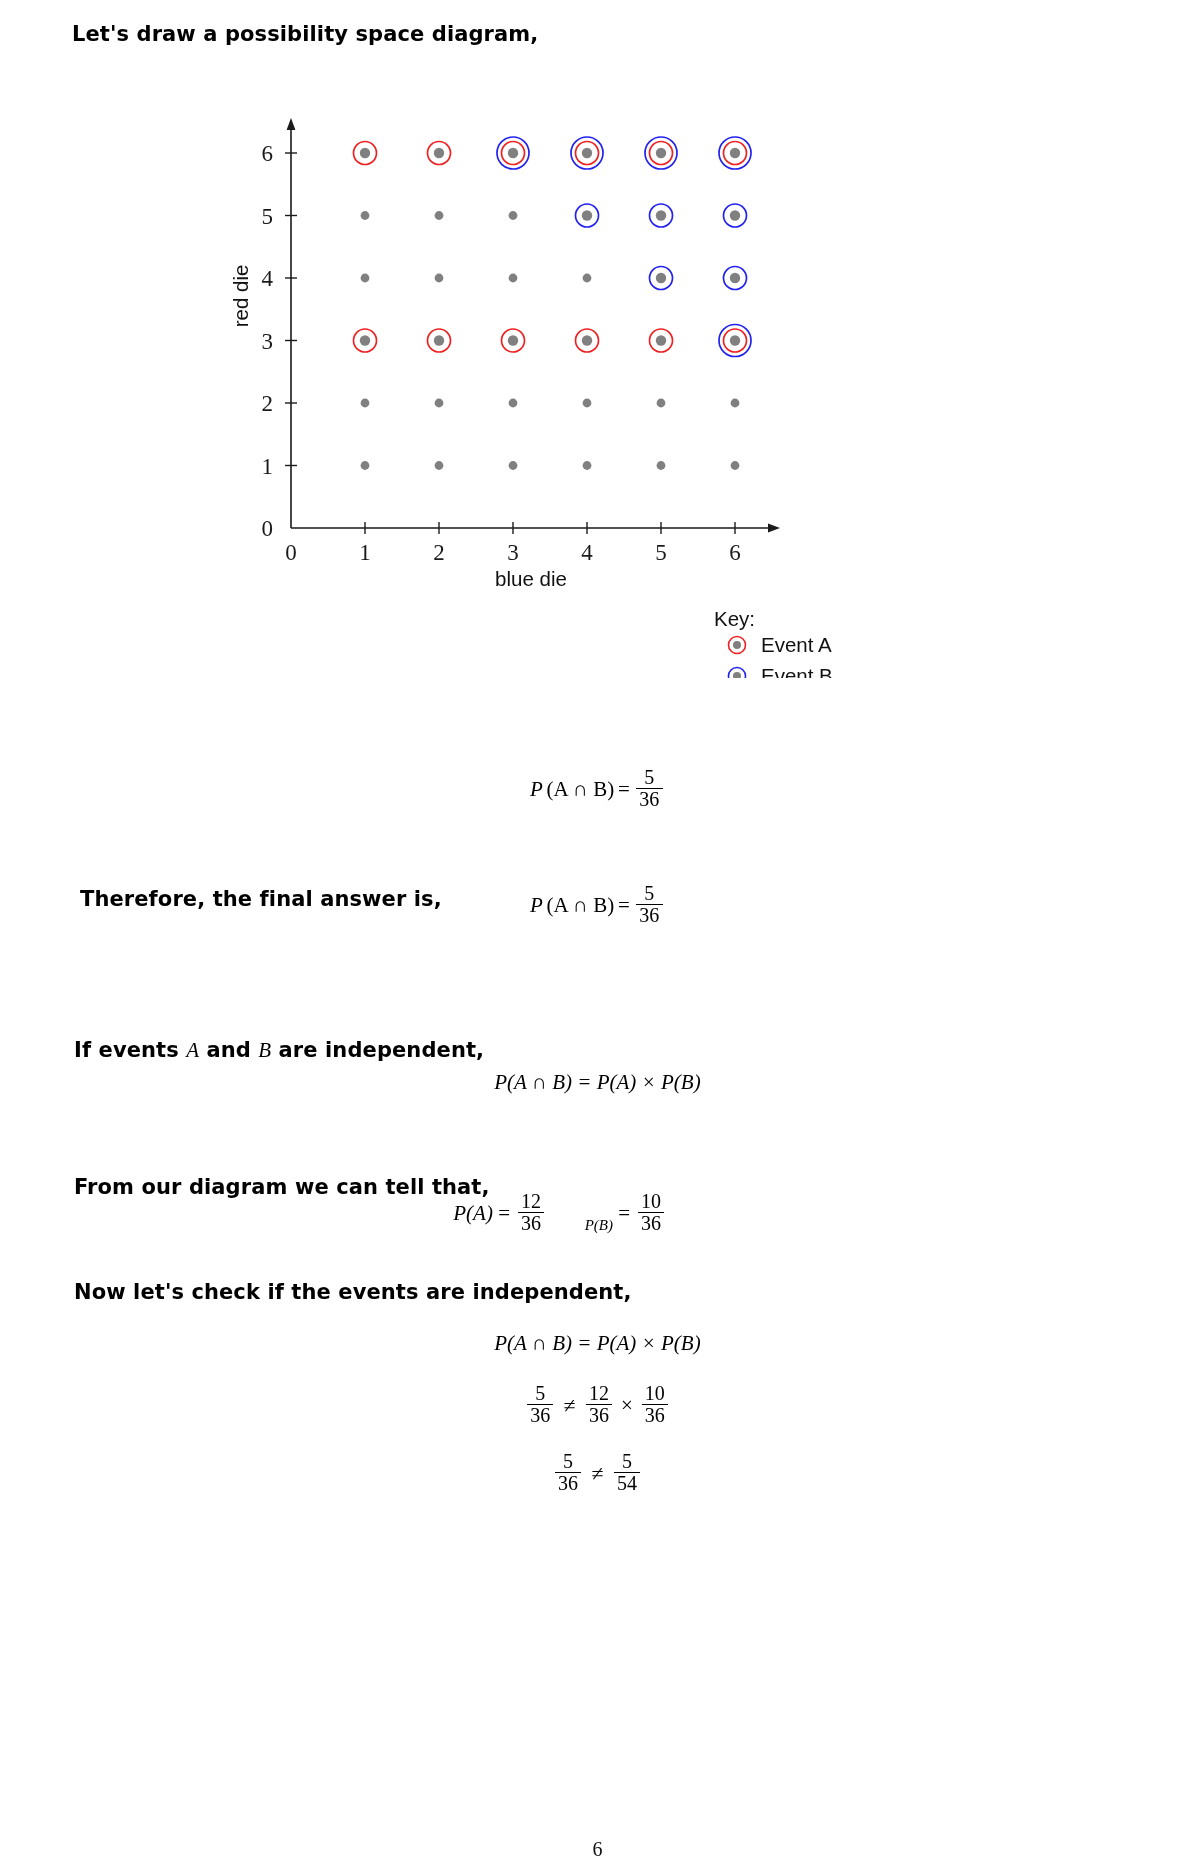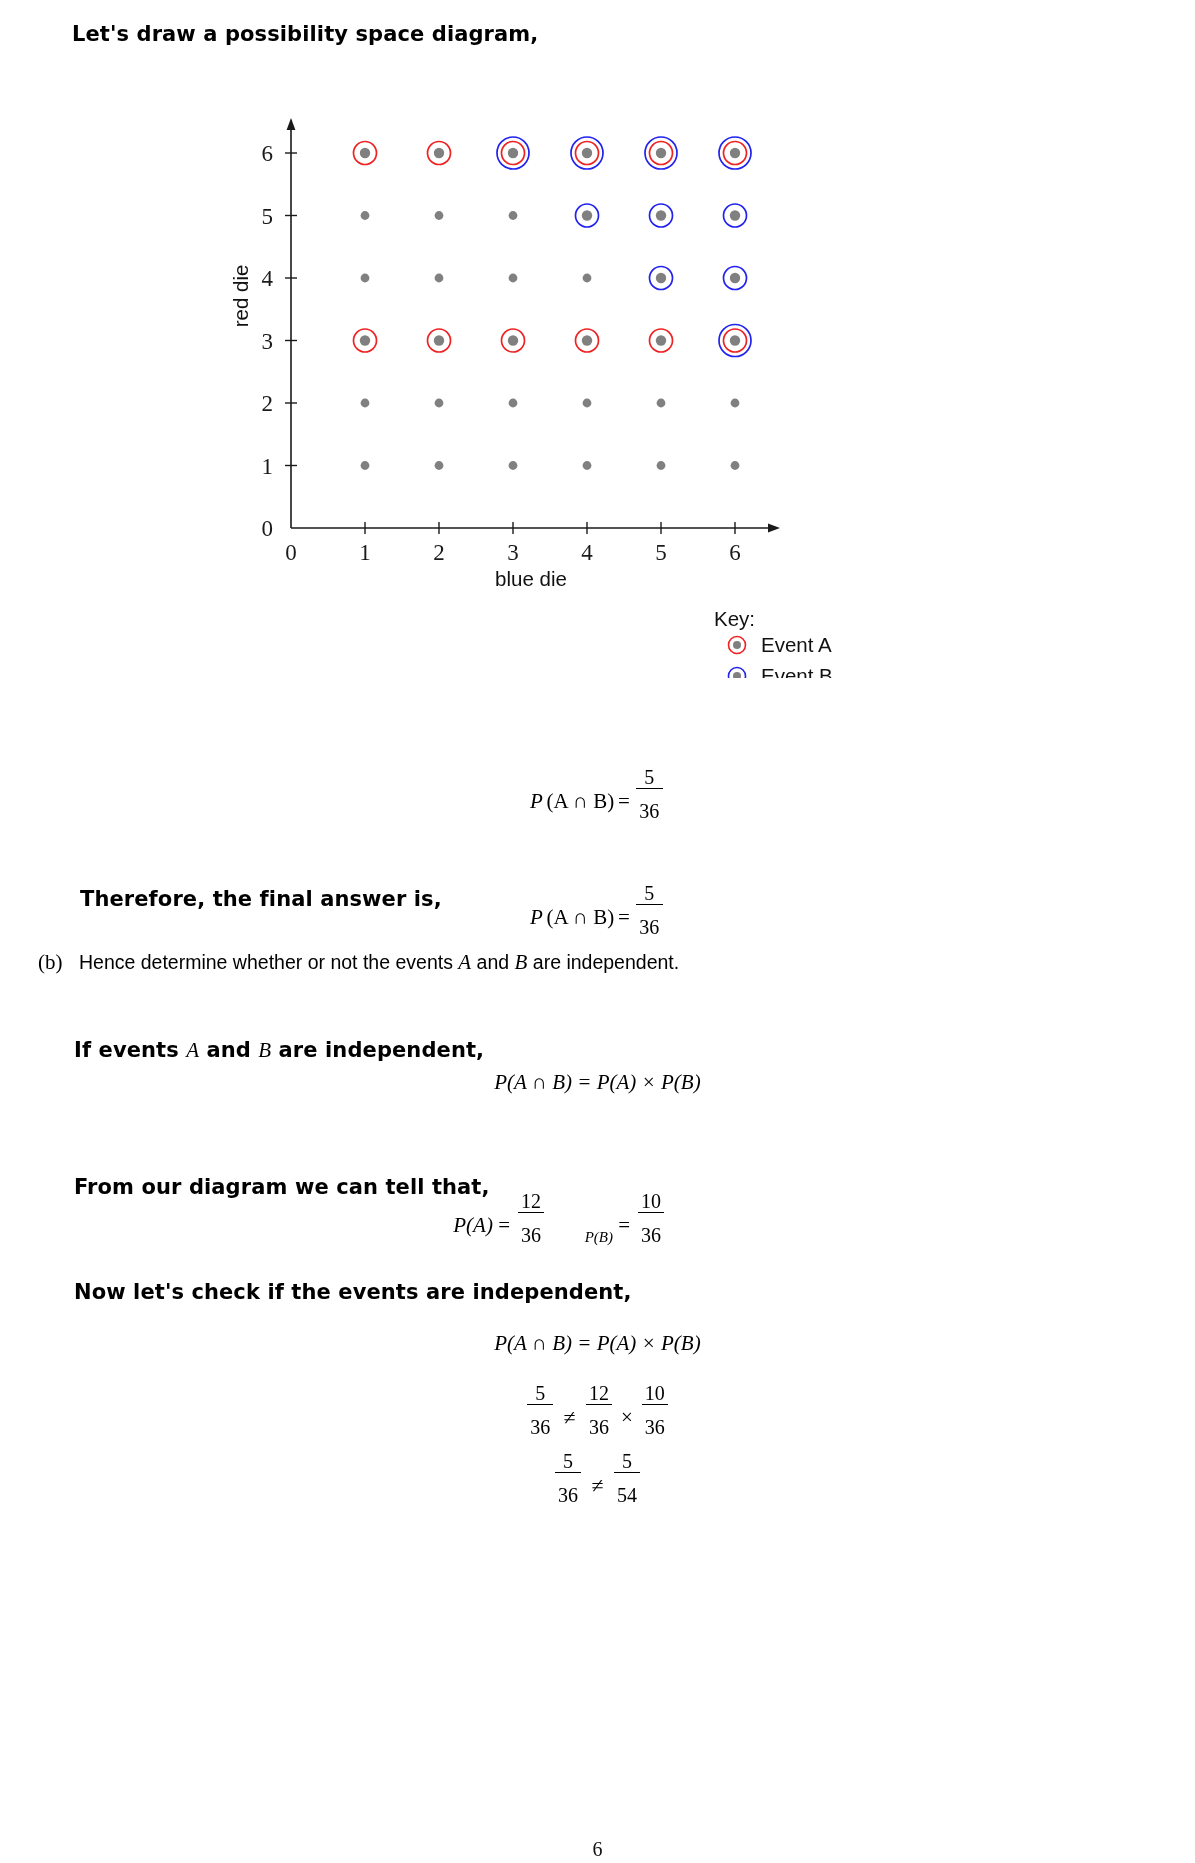--- a/index.html
+++ b/index.html
@@ -41,21 +41,21 @@
     display:inline-flex;
     flex-direction:column;
     align-items:center;
     vertical-align:middle;
     line-height:1.06;
     margin:0 .12em;
     position:relative;
     top:-1px;
   }
   .frac .num{padding:0 .16em;font-size:20px;}
-  .frac .den{padding:12px .16em;font-size:20px;border-top:1.2px solid #000;}
+  .frac .den{padding:0 .16em;font-size:20px;border-top:1.2px solid #000;}
 
   
   .chart-wrap{position:absolute;left:0;top:58px;width:1195px;height:610px;}
   svg.diagram{display:block;}
 
   
   .abs{position:absolute;}
 </style>
 </head>
 <body>
@@ -280,24 +280,20 @@
   <div class="abs eq" style="left:0; top:884px; width:1195px;">
     <span class="mathit">P</span>
       <span class="mathrm">(A ∩ B)</span>
     <span class="mathrm">=</span>
     <span class="frac">
       <span class="num">5</span>
       <span class="den">36</span>
     </span>
   </div>
 
-  <div class="abs" style="left:38px; top:950px; width:1120px;">
-    <span class="plain-line" style="font-family:'Liberation Serif',serif;font-size:21px;">(b)</span>
-    <span class="plain-line" style="margin-left:12px;">Hence determine whether or not the events </span><span class="mathit" style="font-size:21px;">A</span><span class="plain-line"> and </span><span class="mathit" style="font-size:21px;">B</span><span class="plain-line"> are independent.</span>
-  </div>
 
   <div class="abs" style="left:74px; top:1018px;margin-top:20px;">
     <span class="bold-line">If events </span><span class="mathit" style="font-size:21px;">A</span><span class="bold-line"> and </span><span class="mathit" style="font-size:21px;">B</span><span class="bold-line"> are independent,</span>
   </div>
 
   <div class="abs eq" style="left:0; top:1070px; width:1195px;">
     <span style="font-family:'Liberation Serif',serif;font-style:italic;font-size:21px;">P(A ∩ B) = P(A) × P(B)</span>
   </div>
 
   <div class="abs bold-line" style="left:74px; top:1175px;">From our diagram we can tell that,</div>

